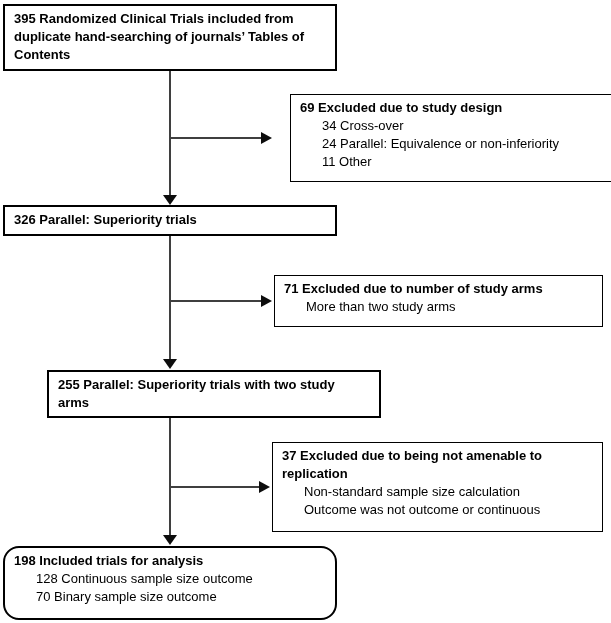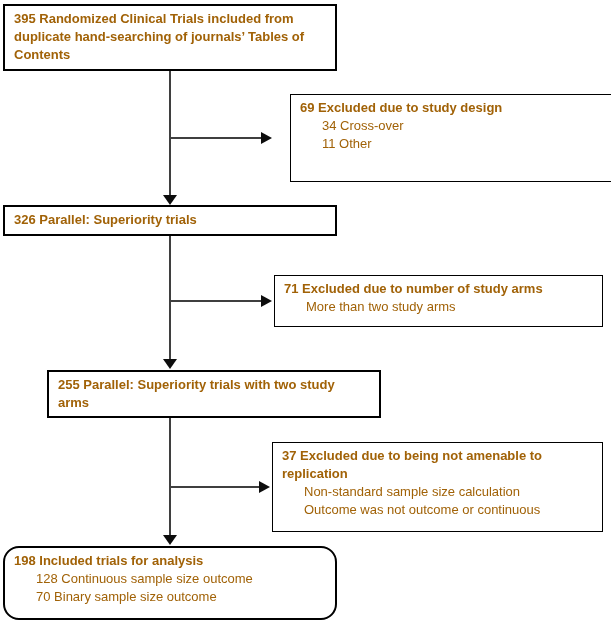--- a/index.html
+++ b/index.html
@@ -6,21 +6,21 @@
     margin: 0;
     padding: 0;
     background: #ffffff;
   }
   .diagram {
     position: relative;
     width: 611px;
     height: 623px;
     background: #ffffff;
     font-family: "Liberation Sans", sans-serif;
-    color: #a16207;
+    color: #000000;
     overflow: hidden;
   }
   .box {
     position: absolute;
     background: #ffffff;
     box-sizing: border-box;
     padding: 4px 8px 4px 9px;
     font-size: 13px;
     line-height: 18px;
   }
@@ -79,20 +79,21 @@
 
   <div class="vline" style="left:169px; top:71px; height:124px;"></div>
   <div class="arrow-down" style="left:163px; top:195px;"></div>
 
   <div class="hline" style="left:170px; top:137px; width:91px;"></div>
   <div class="arrow-right" style="left:261px; top:132px;"></div>
 
   <div class="box excl" style="left:290px; top:94px; width:329px; height:88px;">
     <div class="title-line">69 Excluded due to study design</div>
     <div class="detail-line">34 Cross-over</div>
+    <div class="detail-line">24 Parallel: Equivalence or non-inferiority</div>
     <div class="detail-line">11 Other</div>
   </div>
 
   <div class="box main" style="left:3px; top:205px; width:334px; height:31px;">
     <div class="title-line">326 Parallel: Superiority trials</div>
   </div>
 
   <div class="vline" style="left:169px; top:236px; height:123px;"></div>
   <div class="arrow-down" style="left:163px; top:359px;"></div>
 

